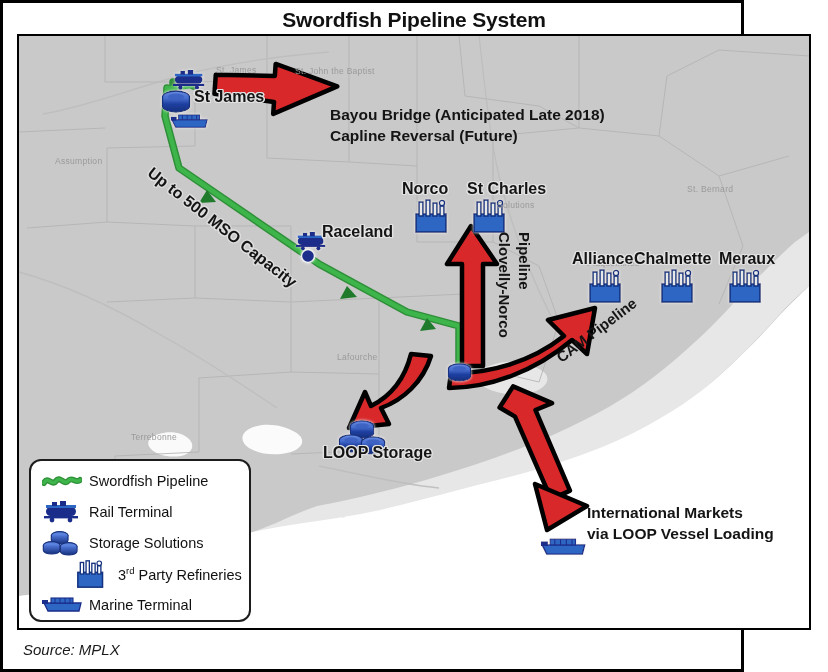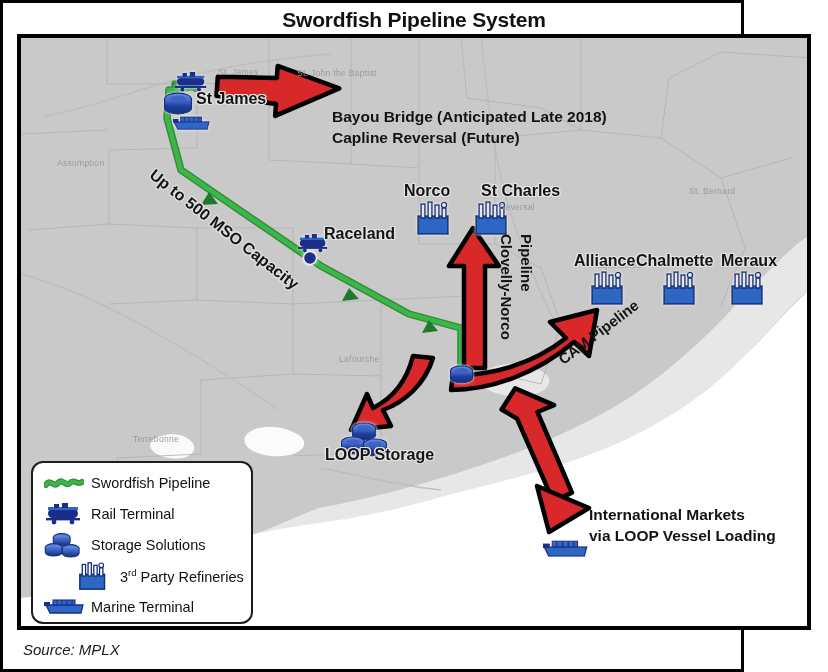--- a/index.html
+++ b/index.html
@@ -25,21 +25,21 @@
     font-size: 21px;
     font-weight: bold;
     color: #111111;
     letter-spacing: -0.2px;
   }
   
   #map-frame {
     position: absolute;
     left: 14px; top: 31px;
     width: 794px; height: 596px;
-    border: 4px solid #000000;
+    border: 2px solid #000000;
     background: #c9c9c9;
     overflow: hidden;
   }
   #map-canvas { position: absolute; inset: 0; }
   #map-svg { position: absolute; left: 0; top: 0; }
 
   
   .parish {
     position: absolute;
     font-size: 8.5px;
@@ -401,30 +401,30 @@
                 <line x1="27" y1="1" x2="27" y2="6"></line>
             </g>
             <rect x="0" y="3" width="6" height="4" fill="#1B2D8A"></rect>
           </g>
         </g>
       </svg>
 
       <div class="parish" style="left:197px; top:29px;">St. James</div>
       <div class="parish" style="left:276px; top:30px;">St. John the Baptist</div>
       <div class="parish" style="left:36px; top:120px;">Assumption</div>
-      <div class="parish" style="left:478px; top:164px;">Reversal</div>
+      <div class="parish" style="left:478px; top:164px;">Solutions</div>
       <div class="parish" style="left:668px; top:148px;">St. Bernard</div>
       <div class="parish" style="left:568px; top:222px;">Plaquemines</div>
       <div class="parish" style="left:318px; top:316px;">Lafourche</div>
       <div class="parish" style="left:112px; top:396px;">Terrebonne</div>
 
       <div class="place-label" style="left:175px; top:52px;">St James</div>
       <div class="place-label" style="left:303px; top:187px;">Raceland</div>
       <div class="place-label" style="left:383px; top:144px;">Norco</div>
-      <div class="place-label" style="left:460px; top:144px;">St Charles</div>
+      <div class="place-label" style="left:448px; top:144px;">St Charles</div>
       <div class="place-label" style="left:553px; top:214px;">Alliance</div>
       <div class="place-label" style="left:615px; top:214px;">Chalmette</div>
       <div class="place-label" style="left:700px; top:214px;">Meraux</div>
       <div class="place-label" style="left:304px; top:408px;">LOOP Storage</div>
 
       <div class="callout" style="left:311px; top:68px;">
         <div>Bayou Bridge (Anticipated Late 2018)</div>
         <div>Capline Reversal (Future)</div>
       </div>
       <div class="callout" style="left:568px; top:466px;">

